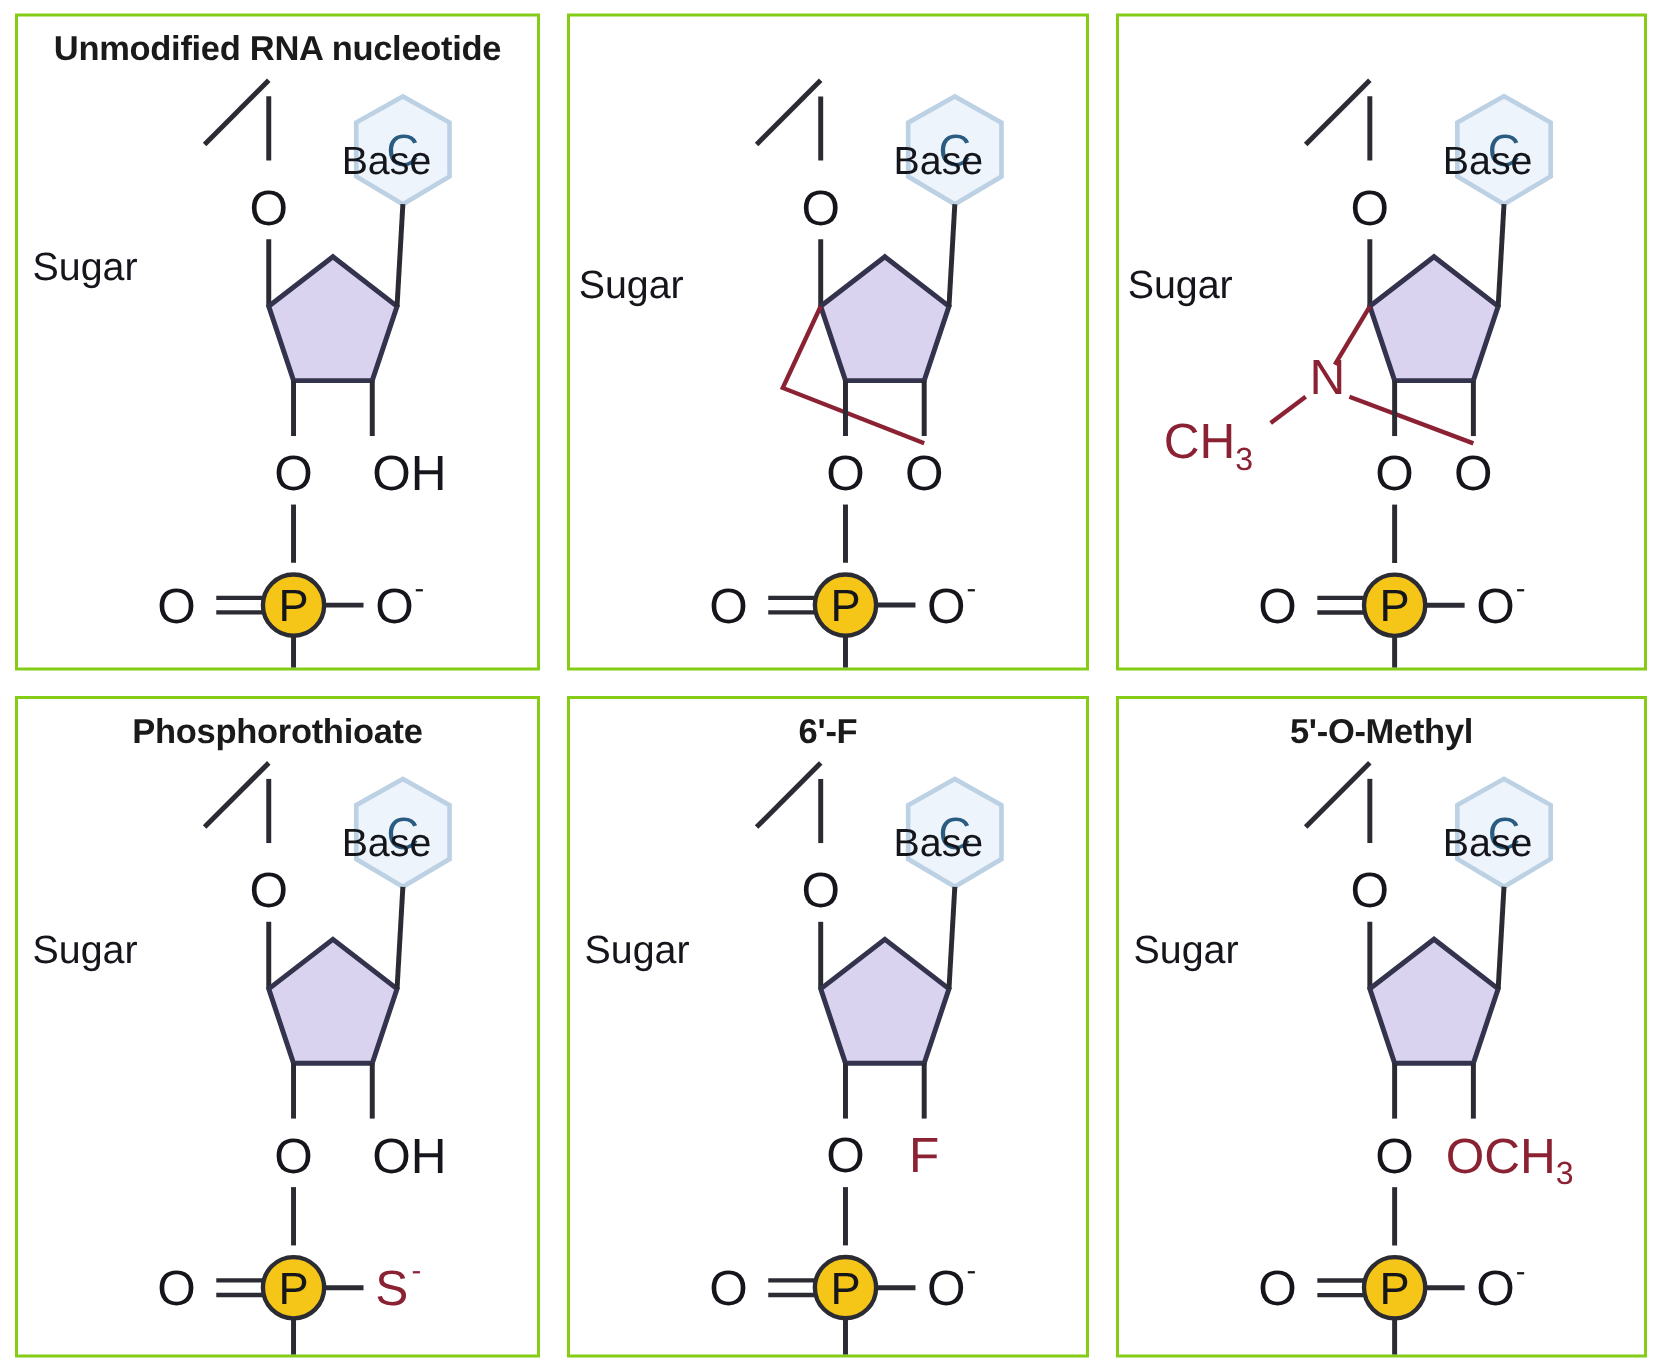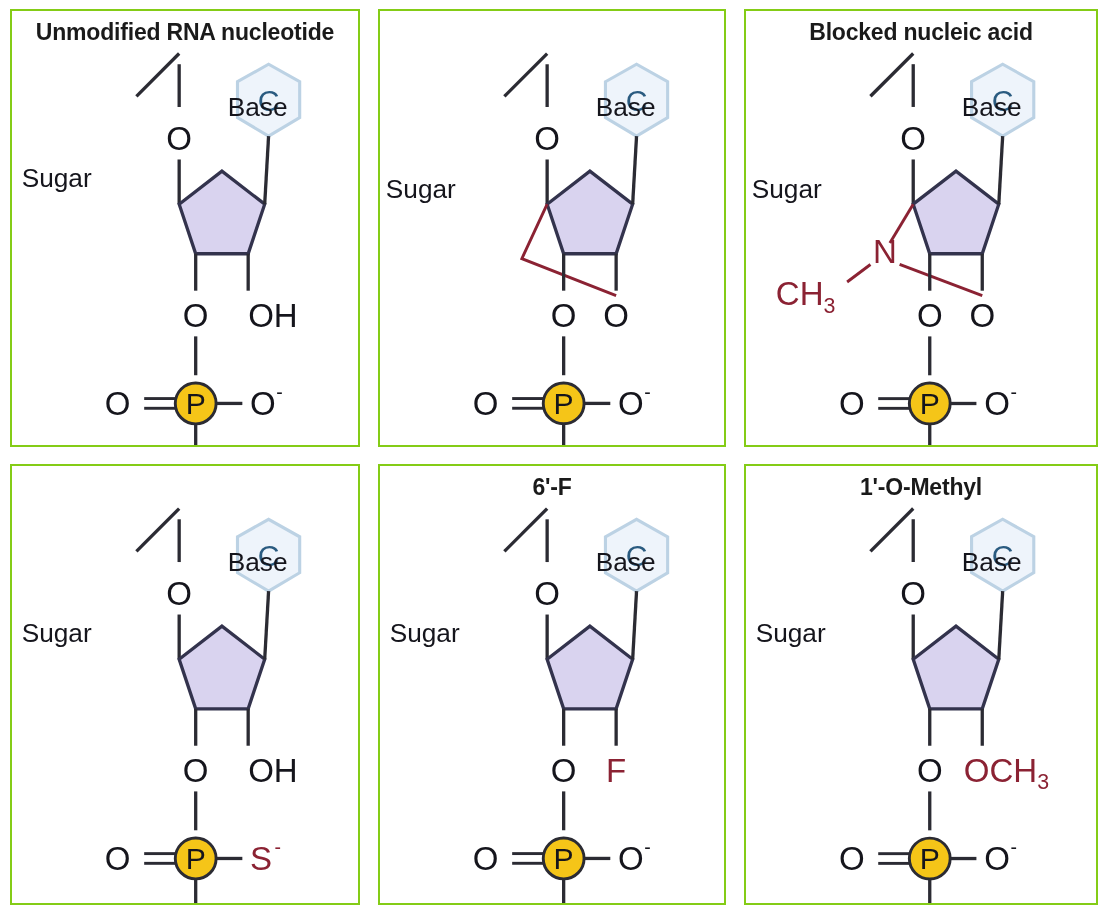--- a/index.html
+++ b/index.html
@@ -136,21 +136,20 @@
           <line class="bond" x1="189" y1="422" x2="189" y2="452"></line>
           <text class="atom" x="189" y="490" text-anchor="middle">O</text>
           <text class="lbl" x="140" y="483" text-anchor="end">Phosphate</text>
           <line class="bond" x1="189" y1="500" x2="189" y2="538"></line>
           <line class="bond" x1="206" y1="531" x2="240" y2="497"></line>
         </svg>
       </div>
     </div>
 
     <div class="panel">
-      <div class="panel-title">Blocked nucleic acid</div>
       <div class="svg-wrap">
         <svg viewBox="0 0 360 441" preserveAspectRatio="xMidYMid meet">
           <line class="bond" x1="128" y1="85" x2="172" y2="41"></line>
           <line class="bond" x1="172" y1="52" x2="172" y2="96"></line>
           <text class="atom" x="172" y="140" text-anchor="middle">O</text>
           <line class="bond" x1="172" y1="150" x2="172" y2="196"></line>
           <polygon class="ring" points="172,196 216,162 260,196 243,247 189,247"></polygon>
           <polygon class="hex" points="232,70 264,52 296,70 296,107 264,126 232,107"></polygon>
           <text class="atom-c" x="264" y="100" text-anchor="middle">C</text>
           <line class="bond" x1="264" y1="126" x2="260" y2="196"></line>
@@ -177,20 +176,21 @@
           <line class="bond" x1="189" y1="422" x2="189" y2="452"></line>
           <text class="atom" x="189" y="490" text-anchor="middle">O</text>
           <text class="lbl" x="140" y="483" text-anchor="end">Phosphate</text>
           <line class="bond" x1="189" y1="500" x2="189" y2="538"></line>
           <line class="bond" x1="206" y1="531" x2="240" y2="497"></line>
         </svg>
       </div>
     </div>
 
     <div class="panel">
+      <div class="panel-title">Phosphorothioate</div>
       <div class="svg-wrap">
         <svg viewBox="0 0 356 444" preserveAspectRatio="xMidYMid meet">
           <line class="bond" x1="128" y1="85" x2="172" y2="41"></line>
           <line class="bond" x1="172" y1="52" x2="172" y2="96"></line>
           <text class="atom" x="172" y="140" text-anchor="middle">O</text>
           <line class="bond" x1="172" y1="150" x2="172" y2="196"></line>
           <polygon class="ring" points="172,196 216,162 260,196 243,247 189,247"></polygon>
           <polygon class="hex" points="232,70 264,52 296,70 296,107 264,126 232,107"></polygon>
           <text class="atom-c" x="264" y="100" text-anchor="middle">C</text>
           <line class="bond" x1="264" y1="126" x2="260" y2="196"></line>
@@ -248,21 +248,21 @@
           <line class="bond" x1="189" y1="422" x2="189" y2="452"></line>
           <text class="atom" x="189" y="490" text-anchor="middle">O</text>
           <text class="lbl" x="140" y="483" text-anchor="end">Phosphate</text>
           <line class="bond" x1="189" y1="500" x2="189" y2="538"></line>
           <line class="bond" x1="206" y1="531" x2="240" y2="497"></line>
         </svg>
       </div>
     </div>
 
     <div class="panel">
-      <div class="panel-title">1'-O-Methyl</div>
+      <div class="panel-title">5'-O-Methyl</div>
       <div class="svg-wrap">
         <svg viewBox="0 0 360 444" preserveAspectRatio="xMidYMid meet">
           <line class="bond" x1="128" y1="85" x2="172" y2="41"></line>
           <line class="bond" x1="172" y1="52" x2="172" y2="96"></line>
           <text class="atom" x="172" y="140" text-anchor="middle">O</text>
           <line class="bond" x1="172" y1="150" x2="172" y2="196"></line>
           <polygon class="ring" points="172,196 216,162 260,196 243,247 189,247"></polygon>
           <polygon class="hex" points="232,70 264,52 296,70 296,107 264,126 232,107"></polygon>
           <text class="atom-c" x="264" y="100" text-anchor="middle">C</text>
           <line class="bond" x1="264" y1="126" x2="260" y2="196"></line>

